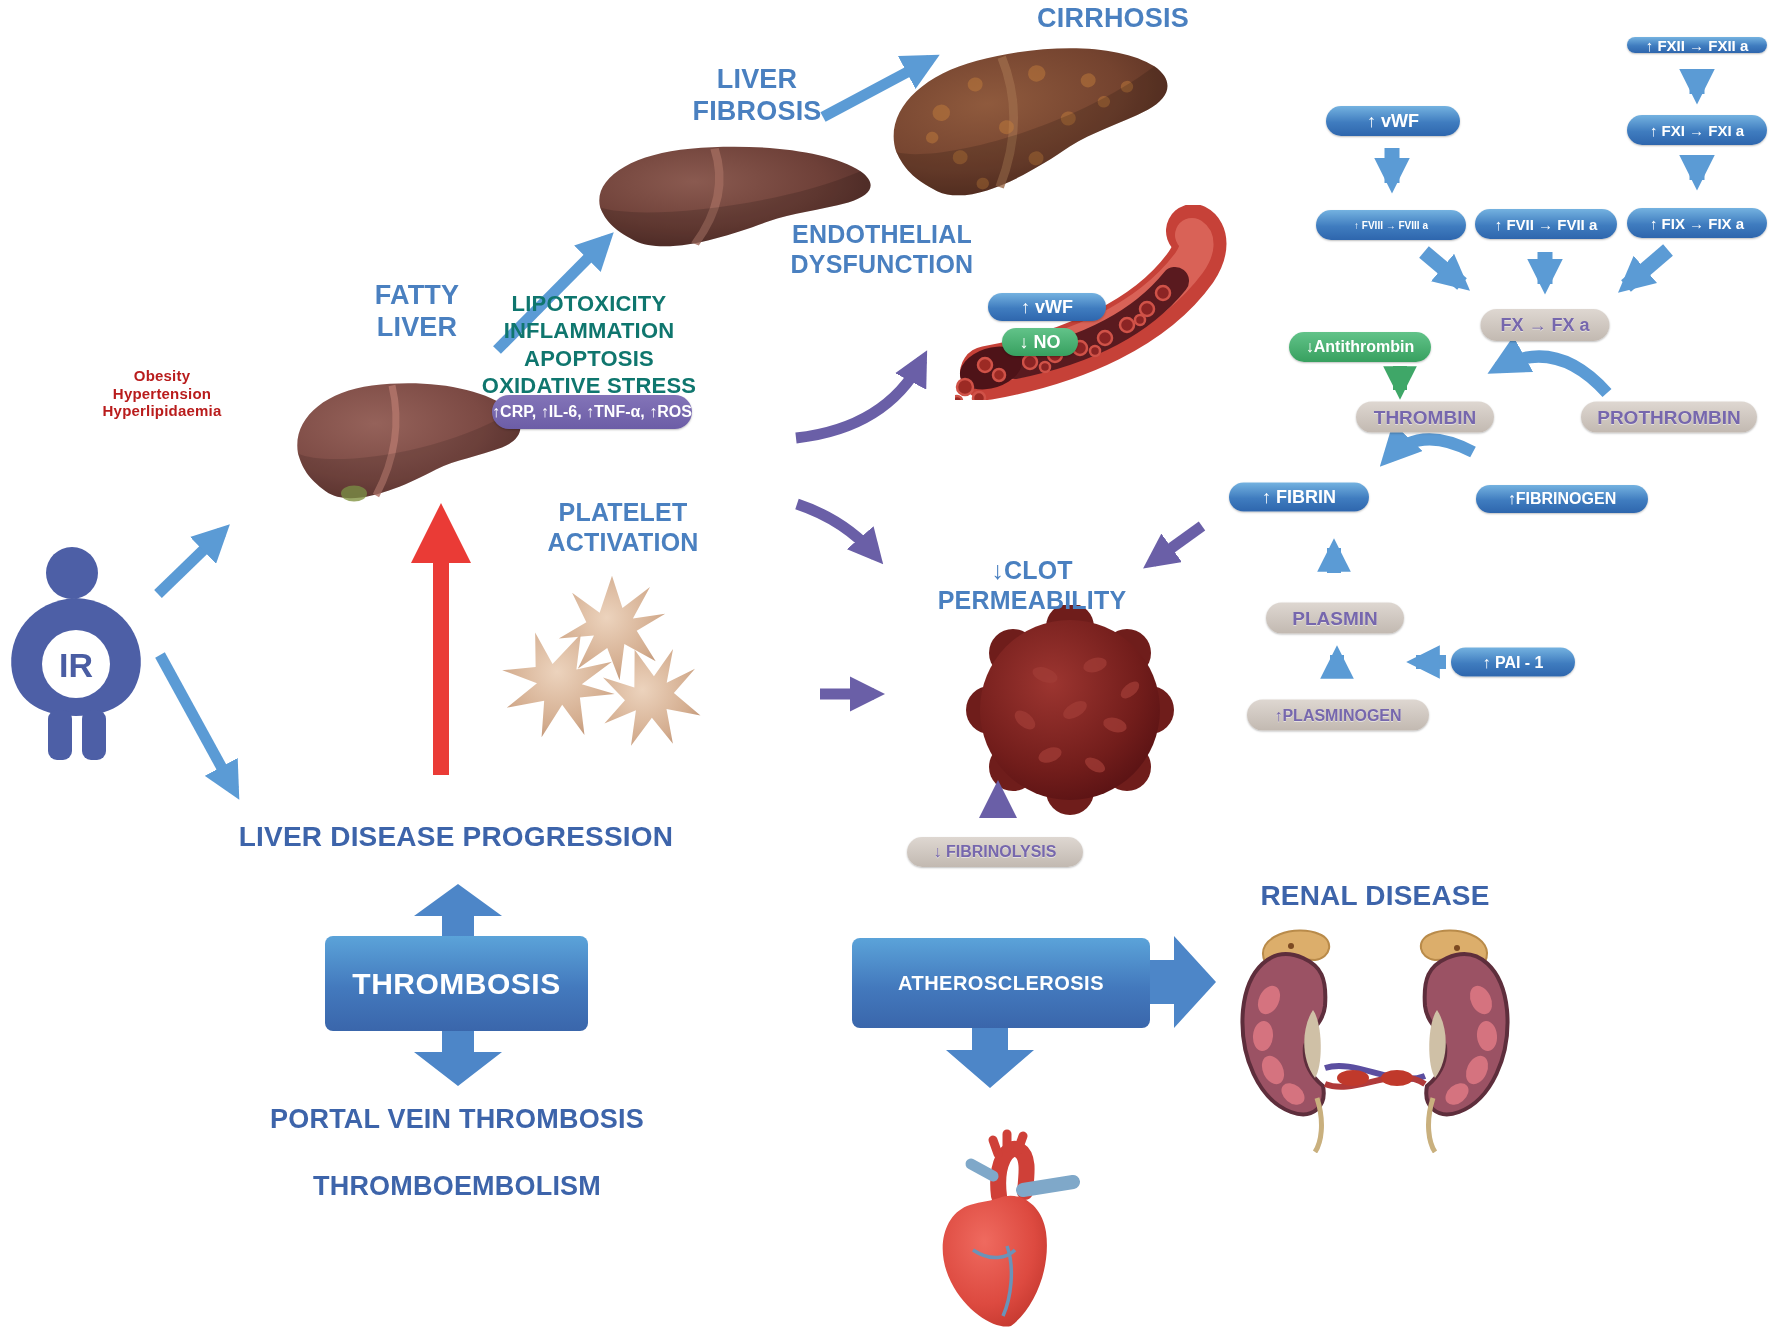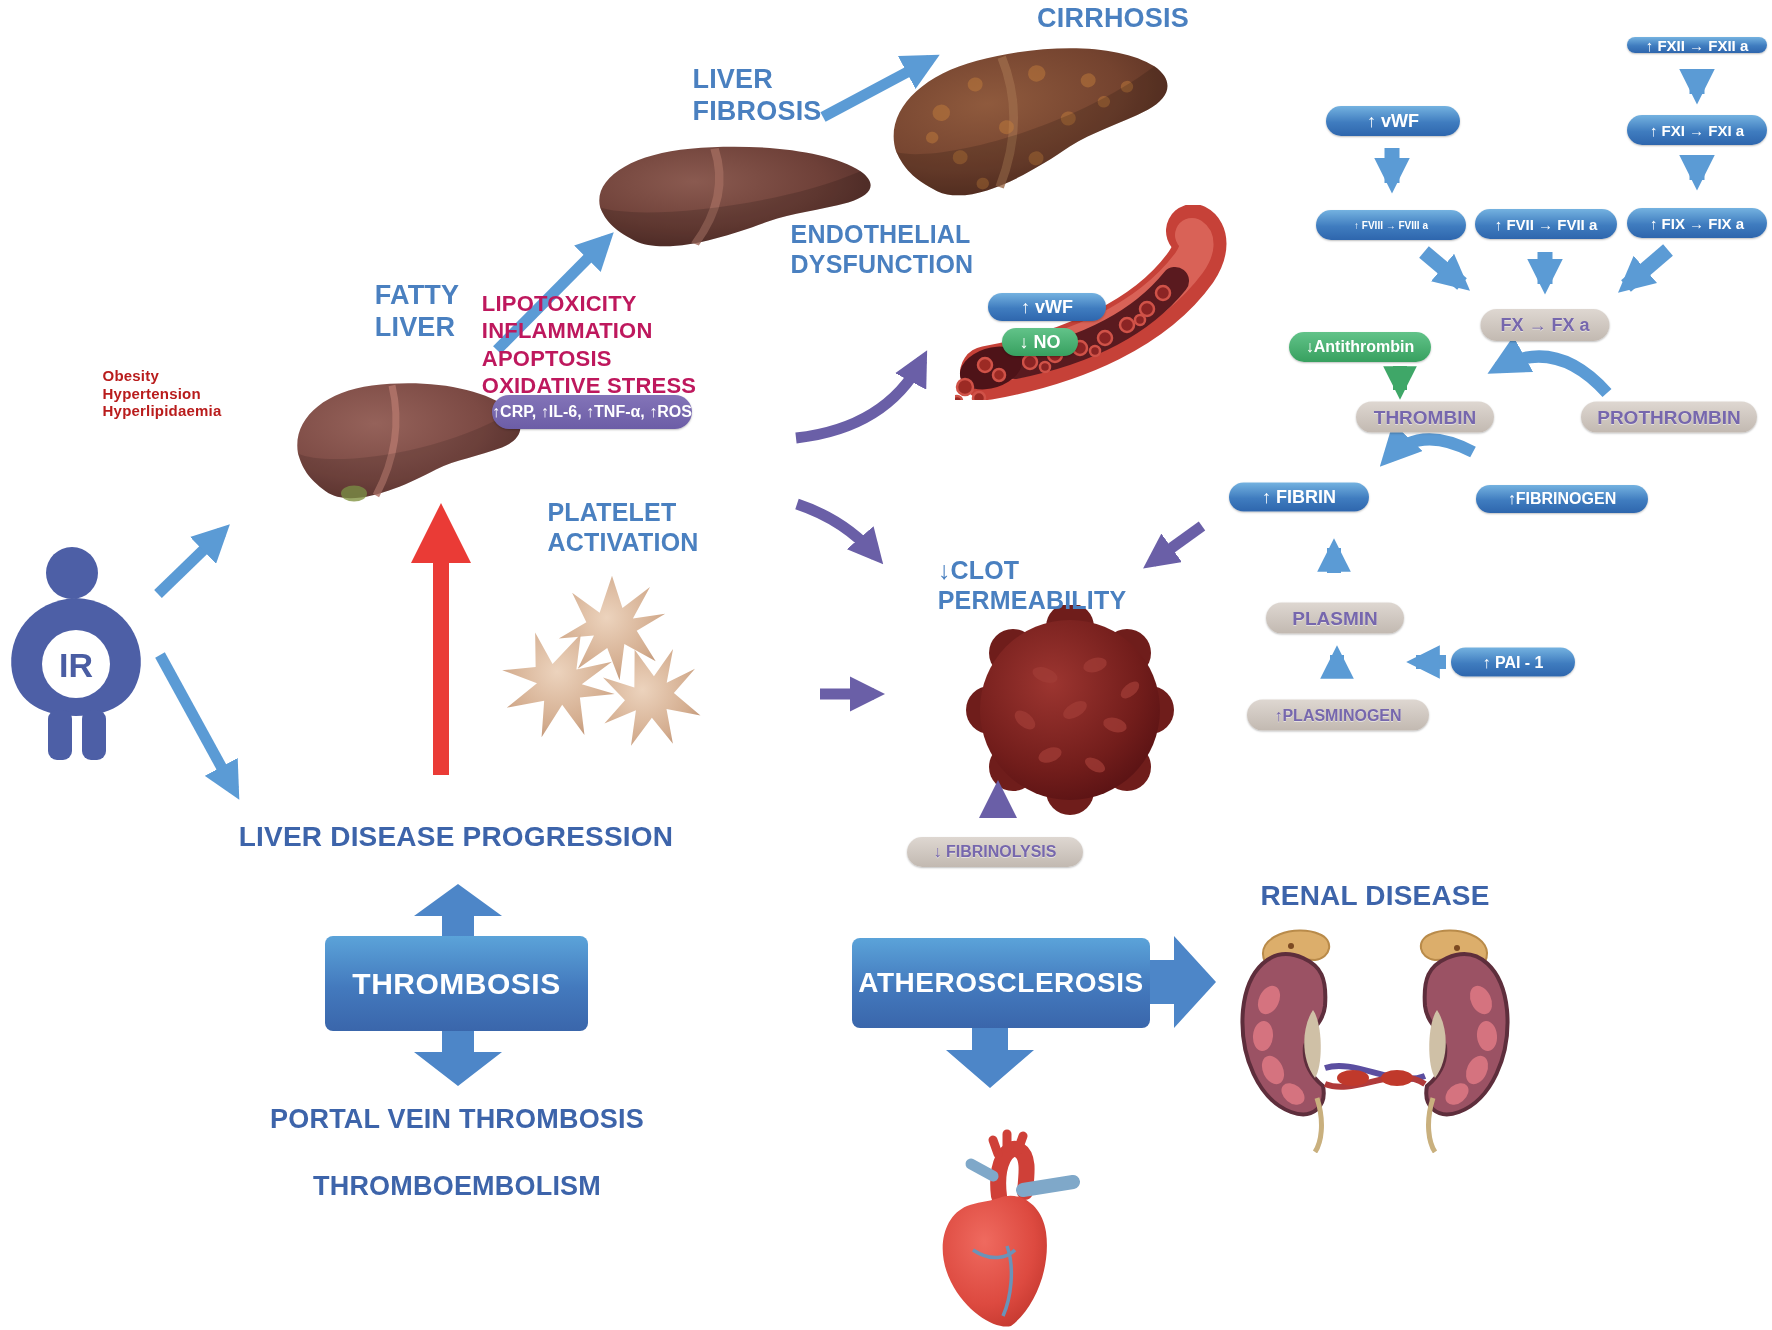--- a/index.html
+++ b/index.html
@@ -1,24 +1,24 @@
 <!DOCTYPE html>
 <html><head>
 <meta charset="utf-8">
 <style>
   html,body{margin:0;padding:0;background:#ffffff;}
   .canvas{position:relative;width:1772px;height:1330px;background:#ffffff;overflow:hidden;
           font-family:"Liberation Sans",sans-serif;}
   .illus{position:absolute;z-index:1;}
   .arrows{position:absolute;left:0;top:0;z-index:2;pointer-events:none;}
-  .lbl{position:absolute;z-index:3;transform:translate(-50%,-50%);
+  .lbl{position:absolute;z-index:3;transform:translate(-50%,-50%);text-align:center;
        font-weight:bold;white-space:pre-line;line-height:1.18;letter-spacing:.2px;}
   .blue1{color:#4a80c0;}
   .blue2{color:#3d64aa;}
-  .green-txt{color:#be185d;}
+  .green-txt{color:#0f766e;}
   .pill{position:absolute;z-index:4;transform:translate(-50%,-50%);display:flex;align-items:center;
         justify-content:center;font-weight:bold;color:#fff;border-radius:999px;white-space:nowrap;
         box-shadow:0 1px 2px rgba(0,0,0,.25);}
   .pill.blue{background:linear-gradient(180deg,#74b2e0 0%,#3f7cbf 55%,#2e66ad 100%);}
   .pill.greenp{background:linear-gradient(180deg,#62c389 0%,#37a05f 100%);}
   .pill.gray{background:linear-gradient(180deg,#ded7d1 0%,#c2b9b1 100%);color:#7667ad;text-shadow:0 1px 0 rgba(255,255,255,.5);}
   .pill.purple{background:linear-gradient(180deg,#8374b8 0%,#6c5da6 100%);}
   .bigbox{position:absolute;z-index:4;display:flex;align-items:center;justify-content:center;
           background:linear-gradient(180deg,#5ba3d9 0%,#4379bd 55%,#3a66ab 100%);
           color:#fff;font-weight:bold;border-radius:8px;letter-spacing:.5px;}
@@ -301,15 +301,15 @@
   <div class="pill gray" style="left:1425px;top:417px;width:138px;height:31px;font-size:19px">THROMBIN</div>
   <div class="pill gray" style="left:1669px;top:417px;width:176px;height:31px;font-size:19px">PROTHROMBIN</div>
   <div class="pill blue" style="left:1299px;top:497px;width:140px;height:29px;font-size:18px">↑ FIBRIN</div>
   <div class="pill blue" style="left:1562px;top:499px;width:172px;height:28px;font-size:16px">↑FIBRINOGEN</div>
   <div class="pill gray" style="left:1335px;top:618px;width:138px;height:31px;font-size:19px">PLASMIN</div>
   <div class="pill blue" style="left:1513px;top:662px;width:124px;height:29px;font-size:16px">↑ PAI - 1</div>
   <div class="pill gray" style="left:1338px;top:715px;width:182px;height:31px;font-size:16px">↑PLASMINOGEN</div>
   <div class="pill gray" style="left:995px;top:852px;width:176px;height:30px;font-size:16px">↓ FIBRINOLYSIS</div>
 
   <div class="bigbox" style="left:325px;top:936px;width:263px;height:95px;font-size:30px">THROMBOSIS</div>
-  <div class="bigbox" style="left:852px;top:938px;width:298px;height:90px;font-size:28px">ATHEROSCLEROSIS</div>
+  <div class="bigbox" style="left:852px;top:938px;width:298px;height:90px;font-size:20px">ATHEROSCLEROSIS</div>
 
 </div>
 
 </body></html>

